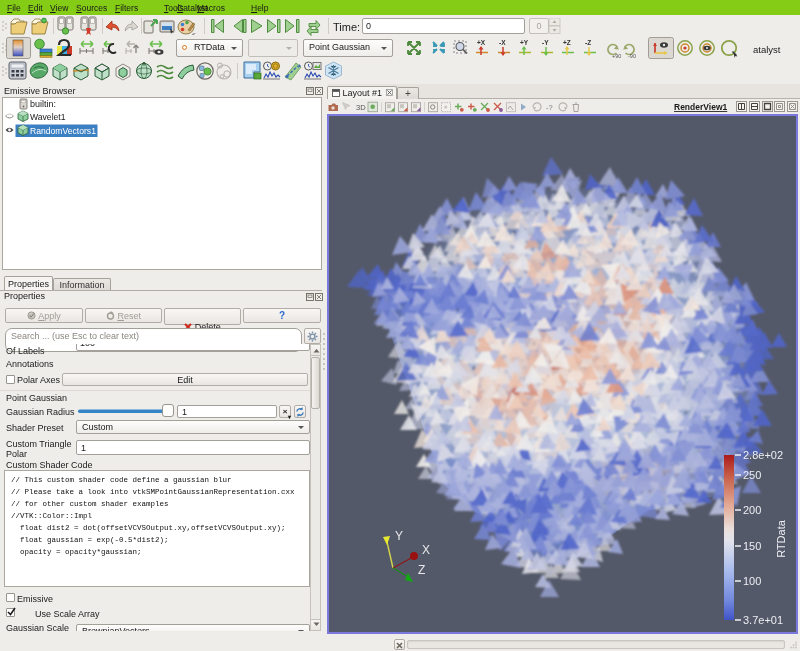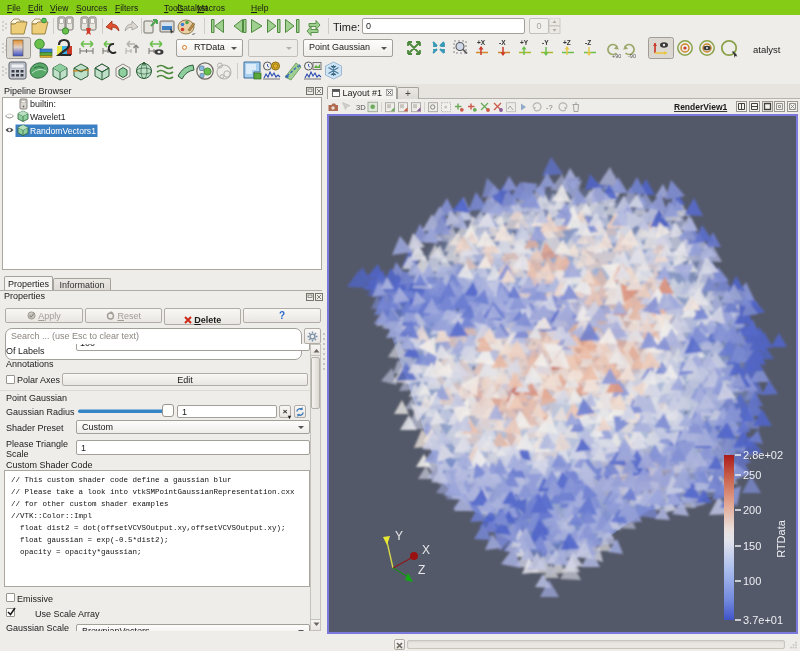--- a/index.html
+++ b/index.html
@@ -344,21 +344,21 @@
       <path d="M0 17h17" stroke="#555" stroke-width="0.8"></path>
     </g>
  <g transform="translate(325,3)">
       <path d="M8.5 0l8 4v9l-8 4-8-4V4z" fill="#cfe4f4" stroke="#8aaac8" stroke-width="0.8"></path>
       <g stroke="#4a7a9a" stroke-width="1.1">
         <path d="M8.5 3v11M3.5 5.5l10 6M13.5 5.5l-10 6M6 4l2.5 2L11 4M6 13l2.5-2 2.5 2"></path>
       </g>
     </g>
 </svg>
 
-<div class="hdr" style="left:4px;top:86px">Pipeline Browser</div>
+<div class="hdr" style="left:4px;top:86px">Emissive Browser</div>
 <svg class="abs" style="left:306px;top:87px" width="18" height="9">
  <rect x="0.5" y="0.5" width="7" height="7" fill="none" stroke="#6b675f" stroke-width="0.9"></rect>
     <rect x="2" y="2" width="4" height="2.5" fill="none" stroke="#6b675f" stroke-width="0.7"></rect>
  <rect x="9.5" y="0.5" width="7" height="7" fill="none" stroke="#6b675f" stroke-width="0.9"></rect>
     <path d="M11 2l4 4m0-4l-4 4" stroke="#6b675f" stroke-width="0.8"></path>
 </svg>
 <div class="abs" style="left:2px;top:97px;width:320px;height:173px;background:#fff;border:1px solid #aba79f"></div>
 <svg class="abs" style="left:2px;top:97px" width="320" height="173">
  <g transform="translate(17,2)">
       <rect x="1" y="0" width="7" height="10" rx="1" fill="#dad7d1" stroke="#6e6a62" stroke-width="0.8"></rect>
@@ -402,25 +402,25 @@
     <path d="M11 2l4 4m0-4l-4 4" stroke="#6b675f" stroke-width="0.8"></path>
 </svg>
 <div class="btn dis" style="left:5px;top:308px;width:78px;height:15px;padding-top:1.5px"><svg width="9" height="9" style="vertical-align:-1.5px">
       <circle cx="4.5" cy="4.5" r="3.6" fill="#c9c5bf" stroke="#a19d96"></circle>
       <path d="M2.5 4.5l1.5 1.5 3-3.5" stroke="#8a867f" fill="none" stroke-width="1.1"></path>
     </svg> <u>A</u>pply</div>
 <div class="btn dis" style="left:85px;top:308px;width:77px;height:15px;padding-top:1.5px"><svg width="9" height="9" style="vertical-align:-1.5px">
       <circle cx="4.5" cy="5" r="3" fill="none" stroke="#a19d96" stroke-width="1.4"></circle>
       <path d="M4.5 0l2.8 1.8-2.8 1.8z" fill="#a19d96"></path>
     </svg> <u>R</u>eset</div>
-<div class="btn" style="left:164px;top:308px;width:77px;height:17px;padding-top:6px;font-weight:bold"><svg width="8" height="8" style="vertical-align:-1px">
+<div class="btn" style="left:164px;top:308px;width:77px;height:17px;padding-top:13px;font-weight:normal"><svg width="8" height="8" style="vertical-align:-1px">
       <path d="M1 1l6 6M7 1L1 7" stroke="#cc2a1a" stroke-width="2"></path>
     </svg> <u>D</u>elete</div>
 <div class="btn" style="left:243px;top:308px;width:78px;height:15px;padding-top:1px;color:#2a6ac8;font-weight:bold;font-size:10px">?</div>
-<div class="fld" style="left:5px;top:328px;width:297px;height:32px;color:#8a867f;border-radius:7px;padding:2px 5px">Search ... (use Esc to clear text)</div>
+<div class="fld" style="left:5px;top:328px;width:297px;height:24px;color:#8a867f;border-radius:7px;padding:2px 5px">Search ... (use Esc to clear text)</div>
 <div class="btn" style="left:304px;top:327.5px;width:17px;height:16px"><svg width="11" height="11" style="margin-top:2px">
       <circle cx="5.5" cy="5.5" r="2.4" fill="none" stroke="#7a90a8" stroke-width="1.4"></circle>
       <g stroke="#7a90a8" stroke-width="1.4">
         <path d="M5.5 0.5v1.8M5.5 8.7v1.8M0.5 5.5h1.8M8.7 5.5h1.8M2 2l1.2 1.2M7.8 7.8L9 9M2 9l1.2-1.2M7.8 3.2L9 2"></path>
       </g>
     </svg></div>
 
 <div class="abs" style="left:0;top:344px;width:310px;height:287px;overflow:hidden">
  <div class="fld" style="left:76px;top:-9px;width:234px;height:16px">100</div>
  <div class="abs" style="left:6px;top:2px">Of Labels</div>
@@ -437,21 +437,21 @@
     </svg>
  <div class="fld" style="left:177px;top:61px;width:100px;height:13px;padding:1px 4px">1</div>
  <div class="btn" style="left:279px;top:61px;width:12px;height:13px;font-weight:bold;font-size:8px;padding-top:1px">×<span style="position:absolute;right:-1px;bottom:-3px;font-size:6px">▾</span></div>
  <div class="btn" style="left:294px;top:61px;width:12px;height:13px;padding:0"><svg width="10" height="10" style="margin-top:1px">
         <path d="M1.8 4.5a3.2 3.2 0 0 1 5.4-1.8M8.2 5.5a3.2 3.2 0 0 1-5.4 1.8" stroke="#3a7ab8" stroke-width="1.4" fill="none"></path>
         <path d="M7.6 0v2.8H4.8z" fill="#3a7ab8"></path>
         <path d="M2.4 10V7.2h2.8z" fill="#3a7ab8"></path>
       </svg></div>
  <div class="abs" style="left:6px;top:79px">Shader Preset</div>
  <div class="combo" style="left:76px;top:76px;width:234px;height:14px;padding-top:1px">Custom<span class="ar" style="top:4.5px"></span></div>
- <div class="abs" style="left:6px;top:95px;width:68px">Please Triangle Scale</div>
+ <div class="abs" style="left:6px;top:95px;width:68px">Custom Triangle Polar</div>
  <div class="fld" style="left:76px;top:96px;width:234px;height:15px;padding:2px 4px">1</div>
  <div class="abs" style="left:6px;top:116px">Custom Shader Code</div>
  <div class="abs" style="left:4px;top:126px;width:306px;height:117px;background:#fff;border:1px solid #aba79f;font-family:'Liberation Mono',monospace;font-size:7.5px;line-height:12px;padding:3px 0 0 6px;white-space:pre;color:#111">// This custom shader code define a gaussian blur
 // Please take a look into vtkSMPointGaussianRepresentation.cxx
 // for other custom shader examples
 //VTK::Color::Impl
   float dist2 = dot(offsetVCVSOutput.xy,offsetVCVSOutput.xy);
   float gaussian = exp(-0.5*dist2);
   opacity = opacity*gaussian;</div>
  <div class="cb" style="left:6px;top:249px"></div>

